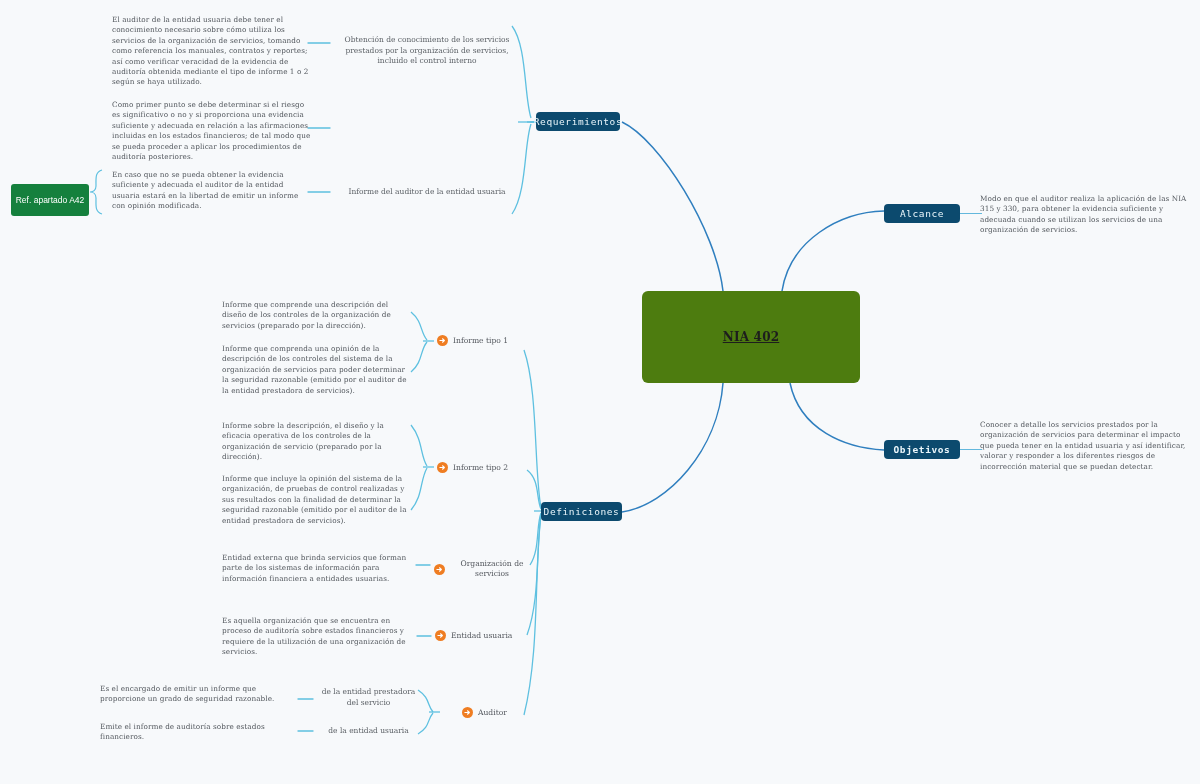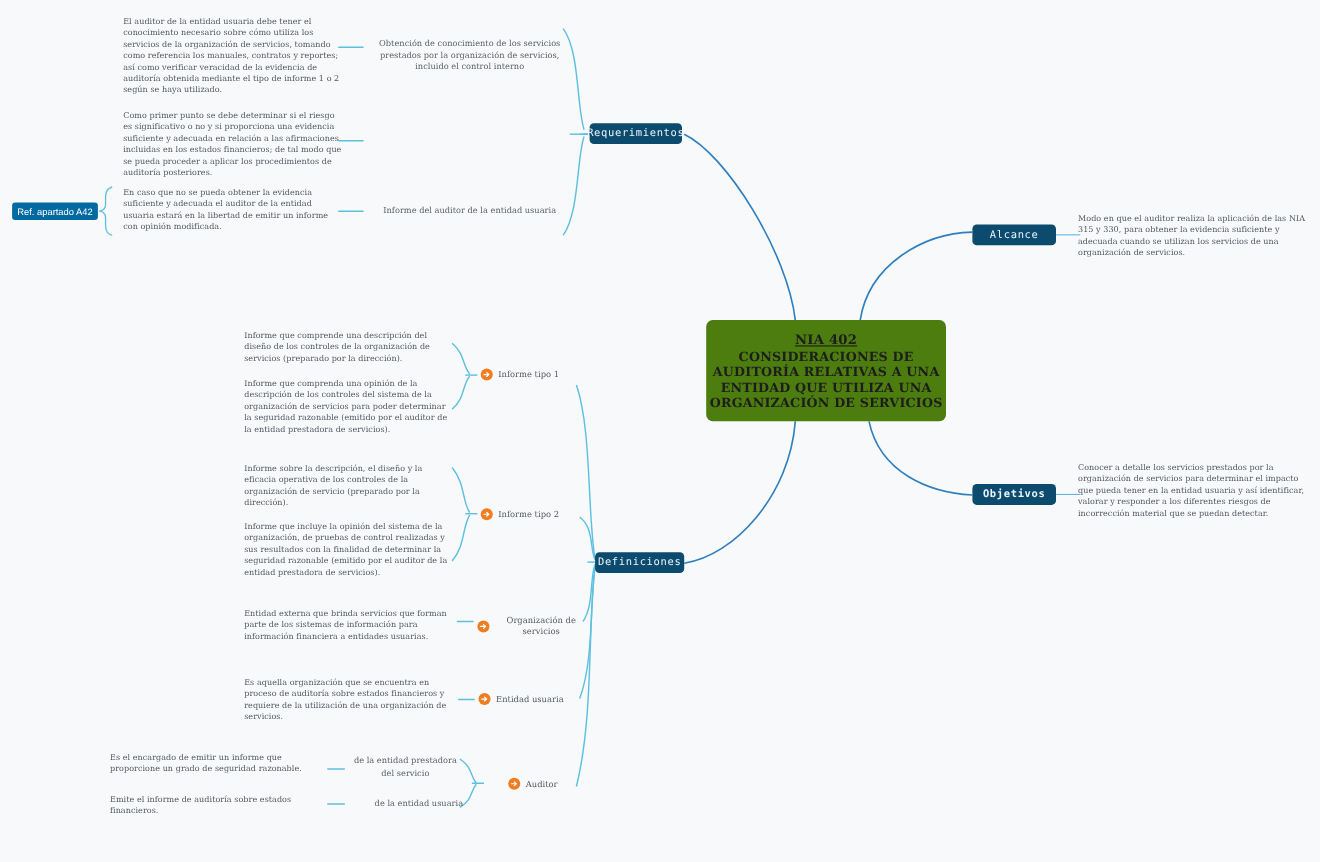--- a/index.html
+++ b/index.html
@@ -37,22 +37,22 @@
     text-align:center;
     height:19px;
   }
   #pill-requerimientos{left:536px;top:112px;width:84px;}
   #pill-definiciones{left:541px;top:502px;width:81px;}
   #pill-alcance{left:884px;top:204px;width:76px;}
   #pill-objetivos{left:884px;top:440px;width:76px;font-weight:bold;}
 
   
   .badge{
-    left:11px;top:184px;width:78px;height:16px;
-    background:#0369a1;border-radius:3px;
+    left:11px;top:184px;width:78px;height:32px;
+    background:#15803d;border-radius:3px;
     color:#ffffff;
     font-family:"Liberation Sans", sans-serif;
     font-size:8.5px;
     display:flex;align-items:center;justify-content:center;
   }
 
   
   .txt{
     position:absolute;box-sizing:border-box;
     color:#53585e;
@@ -142,21 +142,20 @@
       <path d="M298,731 L313,731"></path>
     </g>
 
     <g fill="none" stroke="#5ec0e0" stroke-width="1.2">
       <path d="M102,170 C95,172 96,178 96,186 C96,190 93,192 90,192 C93,192 96,194 96,198 C96,206 95,212 102,214"></path>
     </g>
   </svg>
 
   <div class="node central">
     <div class="t1">NIA 402</div>
-    <div class="t2">CONSIDERACIONES DE AUDITORÍA RELATIVAS A UNA ENTIDAD QUE UTILIZA UNA ORGANIZACIÓN DE SERVICIOS</div>
   </div>
 
   <div class="node pill" id="pill-requerimientos">
     <span>Requerimientos</span>
   </div>
   <div class="node pill" id="pill-definiciones">
     <span>Definiciones</span>
   </div>
   <div class="node pill" id="pill-alcance">
     <span>Alcance</span>
@@ -230,16 +229,16 @@
       <svg width="7" height="7" viewBox="0 0 8 8">
           <path d="M1 4 H5.6 M4 2 L6.2 4 L4 6" stroke="#ffffff" stroke-width="1.2" fill="none" stroke-linecap="round" stroke-linejoin="round"></path>
         </svg>
     </span>
     <span class="lbl">Auditor</span>
   </div>
 
   <div class="midlabel" style="left:316px;top:687px;width:105px;">de la entidad prestadora del servicio</div>
   <div class="txt" style="left:100px;top:684px;width:190px;">Es el encargado de emitir un informe que proporcione un grado de seguridad razonable.</div>
 
-  <div class="midlabel" style="left:316px;top:726px;width:105px;text-align:right;">de la entidad usuaria</div>
+  <div class="midlabel" style="left:316px;top:726px;width:105px;text-align:center;">de la entidad usuaria</div>
   <div class="txt" style="left:100px;top:722px;width:190px;">Emite el informe de auditoría sobre estados financieros.</div>
 
 </div>
 
 </body></html>

